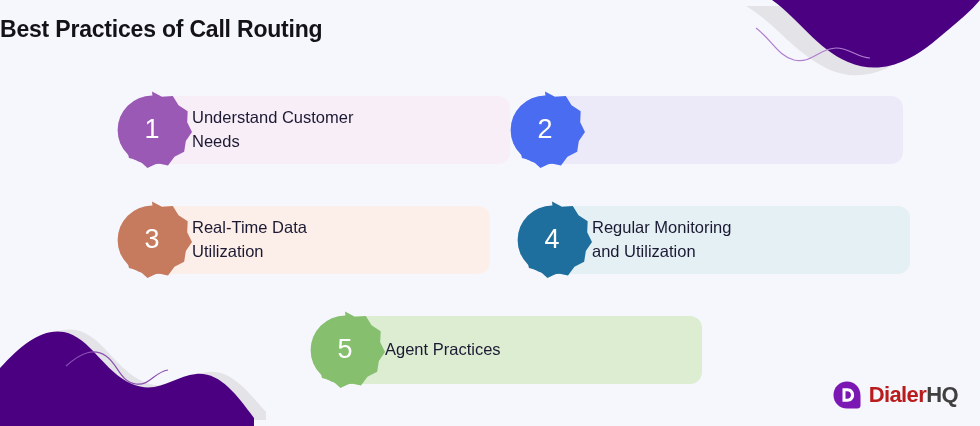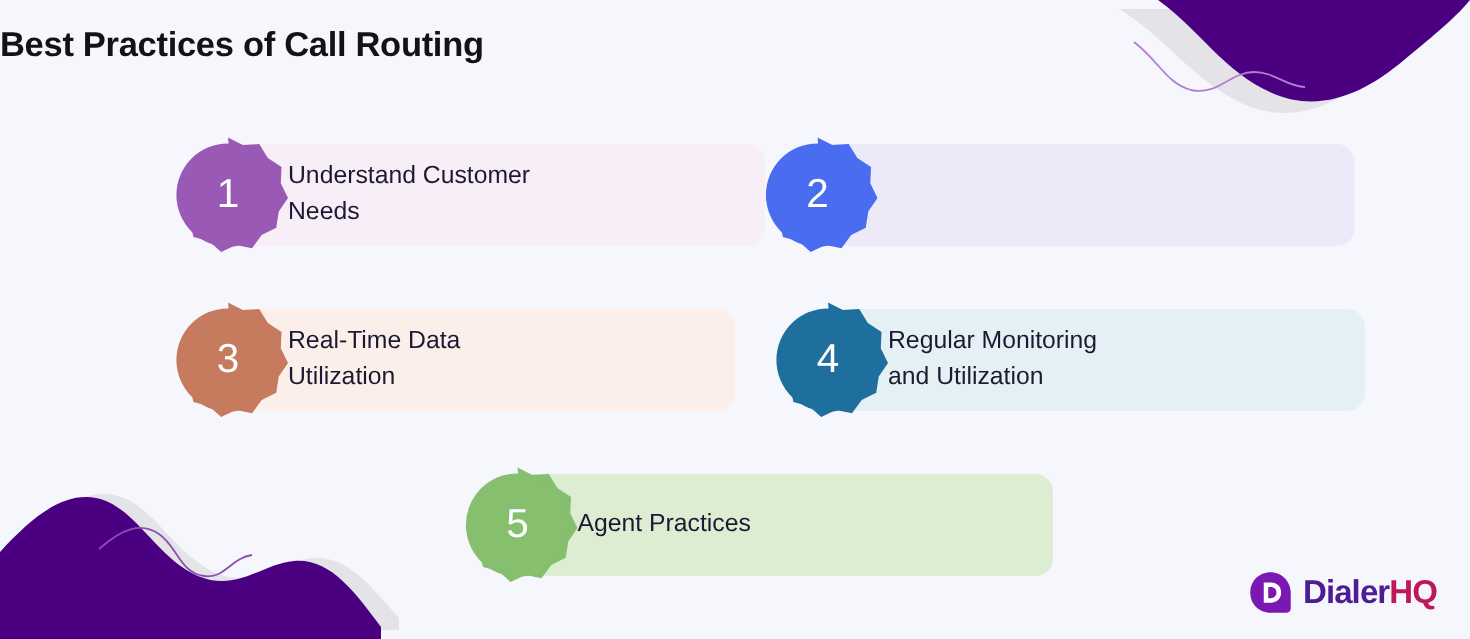--- a/index.html
+++ b/index.html
@@ -135,22 +135,22 @@
   .logo-mark {
     width: 30px;
     height: 30px;
   }
   .logo-text {
     font-size: 22px;
     font-weight: bold;
     letter-spacing: -0.6px;
     line-height: 1;
   }
-  .logo-dialer { color: #4c1d95; }
-  .logo-hq { color: #be185d; text-align: center; }
+  .logo-dialer { color: #b91c1c; }
+  .logo-hq { color: #404040; text-align: center; }
 </style>
 </head>
 <body>
 
 <div id="infographic">
 
   <svg class="deco-svg deco-top-right" viewBox="0 0 260 110">
     <path d="M 40 0 C 70 18 88 46 120 62 C 152 78 182 66 210 44 C 232 27 248 12 260 2 L 260 0 Z" fill="#e3e3e8" transform="translate(-14,6)"></path>
     <path d="M 52 0 C 80 20 96 48 128 62 C 160 76 190 62 216 40 C 238 22 252 10 260 0 Z" fill="#4b0082"></path>
     <path d="M 36 28 C 52 40 58 56 74 60 C 92 64 100 48 116 48 C 130 48 138 58 150 58" fill="none" stroke="#b07fd0" stroke-width="1.2"></path>

